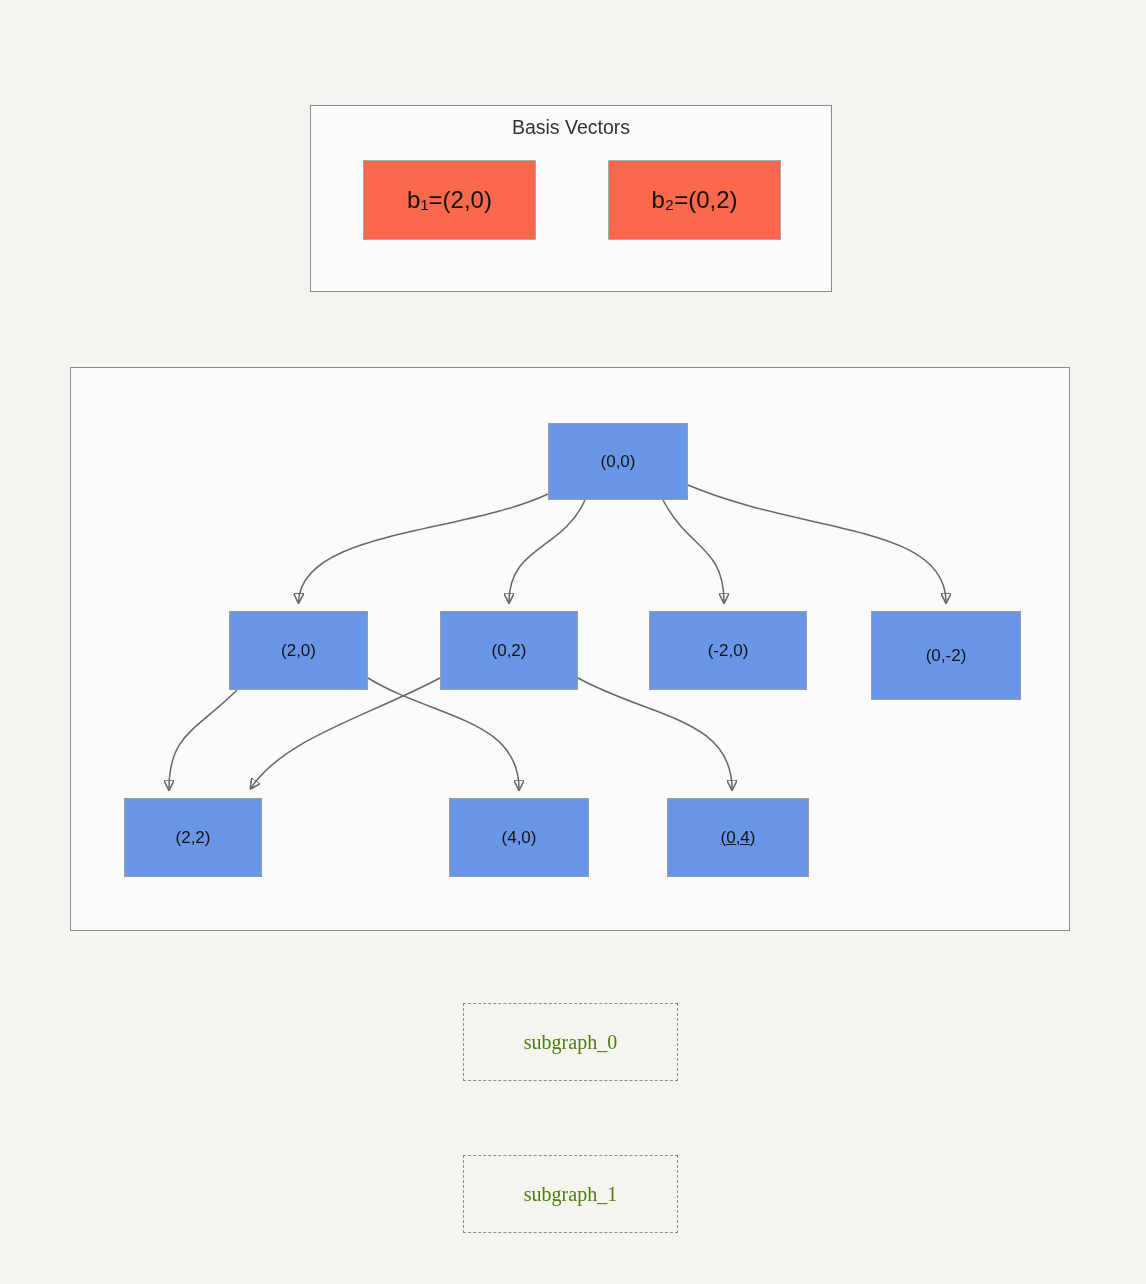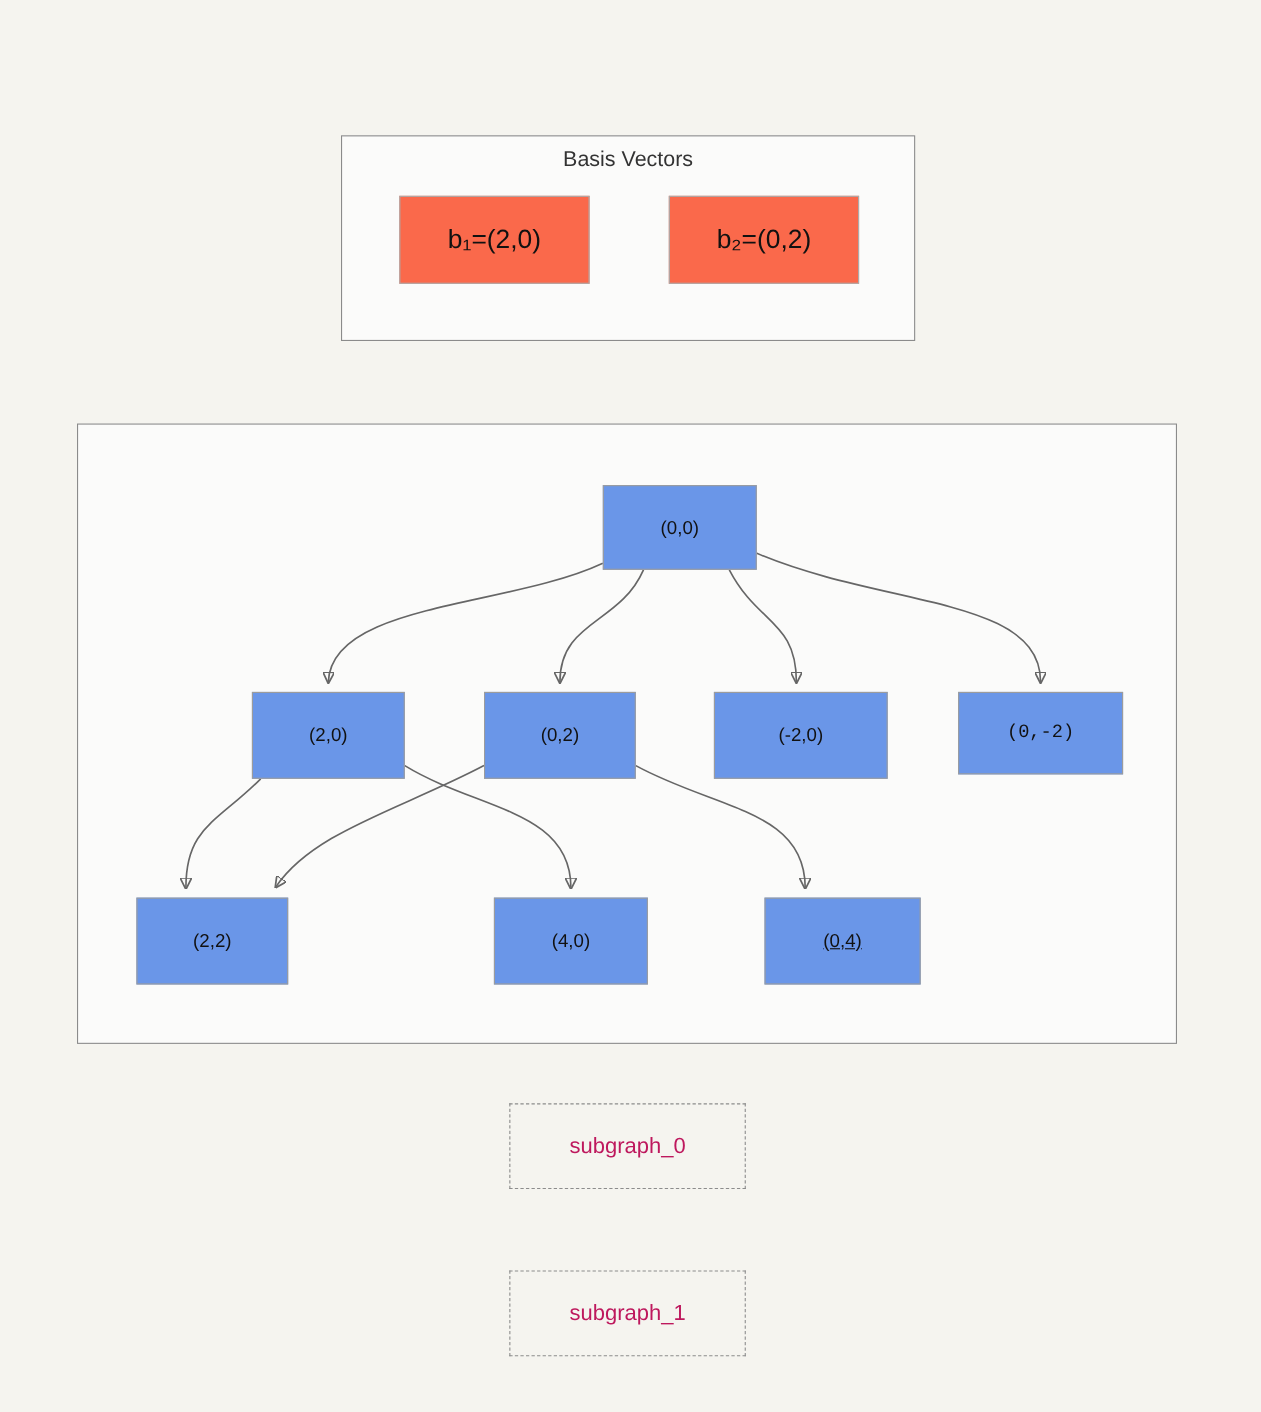--- a/index.html
+++ b/index.html
@@ -11,21 +11,20 @@
     position:relative;
     width:1146px;height:1284px;
     background:#F5F4EF;
     overflow:hidden;
   }
   .cluster{
     position:absolute;
     background:#FBFBFA;
     border:1.4px solid #8B8B8B;
     box-sizing:border-box;
-    margin-top:18px;
   }
   .cluster-title{
     position:absolute;
     top:10px;left:0;right:0;
     text-align:center;
     font-size:19.5px;
     color:#333333;
   }
   .vnode{
     position:absolute;
@@ -53,21 +52,21 @@
     stroke:#666666;
     stroke-width:1.5px;
   }
   .subgraph{
     position:absolute;
     width:215px;height:78px;
     border:1.6px dashed #8C8C8C;
     box-sizing:border-box;
     background:transparent;
     display:flex;align-items:center;justify-content:center;
-    font-size:20px;color:#be185d;
+    font-size:20px;color:#4d7c0f;font-family:Liberation Serif, serif;
   }
 </style>
 </head>
 <body>
 
 <div class="page">
 
   <div class="cluster" style="left:310px;top:105px;width:522px;height:187px;">
     <div class="cluster-title">Basis Vectors</div>
     <div class="vnode" style="left:52px;top:54px;">b₁=(2,0)</div>
@@ -89,22 +88,22 @@
       <path d="M166,322 C126,362 98,366 98,421" marker-end="url(#arrow)"></path>
       <path d="M297,310 C362,350 448,350 448,421" marker-end="url(#arrow)"></path>
       <path d="M369,310 C293,350 214,370 180,420" marker-end="url(#arrow)"></path>
       <path d="M507,310 C580,350 661,350 661,421" marker-end="url(#arrow)"></path>
     </svg>
 
     <div class="lnode" style="left:477px;top:55px;width:140px;height:77px;">(0,0)</div>
     <div class="lnode" style="left:158px;top:243px;width:139px;height:79px;">(2,0)</div>
     <div class="lnode" style="left:369px;top:243px;width:138px;height:79px;">(0,2)</div>
     <div class="lnode" style="left:578px;top:243px;width:158px;height:79px;">(-2,0)</div>
-    <div class="lnode" style="left:800px;top:243px;width:150px;height:75px;font-family:Liberation Mono, monospace;">(0,-2)</div>
+    <div class="lnode" style="left:800px;top:243px;width:150px;height:89px;">(0,-2)</div>
     <div class="lnode" style="left:53px;top:430px;width:138px;height:79px;">(2,2)</div>
     <div class="lnode" style="left:378px;top:430px;width:140px;height:79px;">(4,0)</div>
-    <div class="lnode" style="left:624px;top:430px;width:142px;height:79px;text-decoration:underline;">(0,4)</div>
+    <div class="lnode" style="left:596px;top:430px;width:142px;height:79px;text-decoration:underline;">(0,4)</div>
   </div>
 
   <div class="subgraph" style="left:463px;top:1003px;">subgraph_0</div>
   <div class="subgraph" style="left:463px;top:1155px;">subgraph_1</div>
 
 </div>
 
 </body></html>

